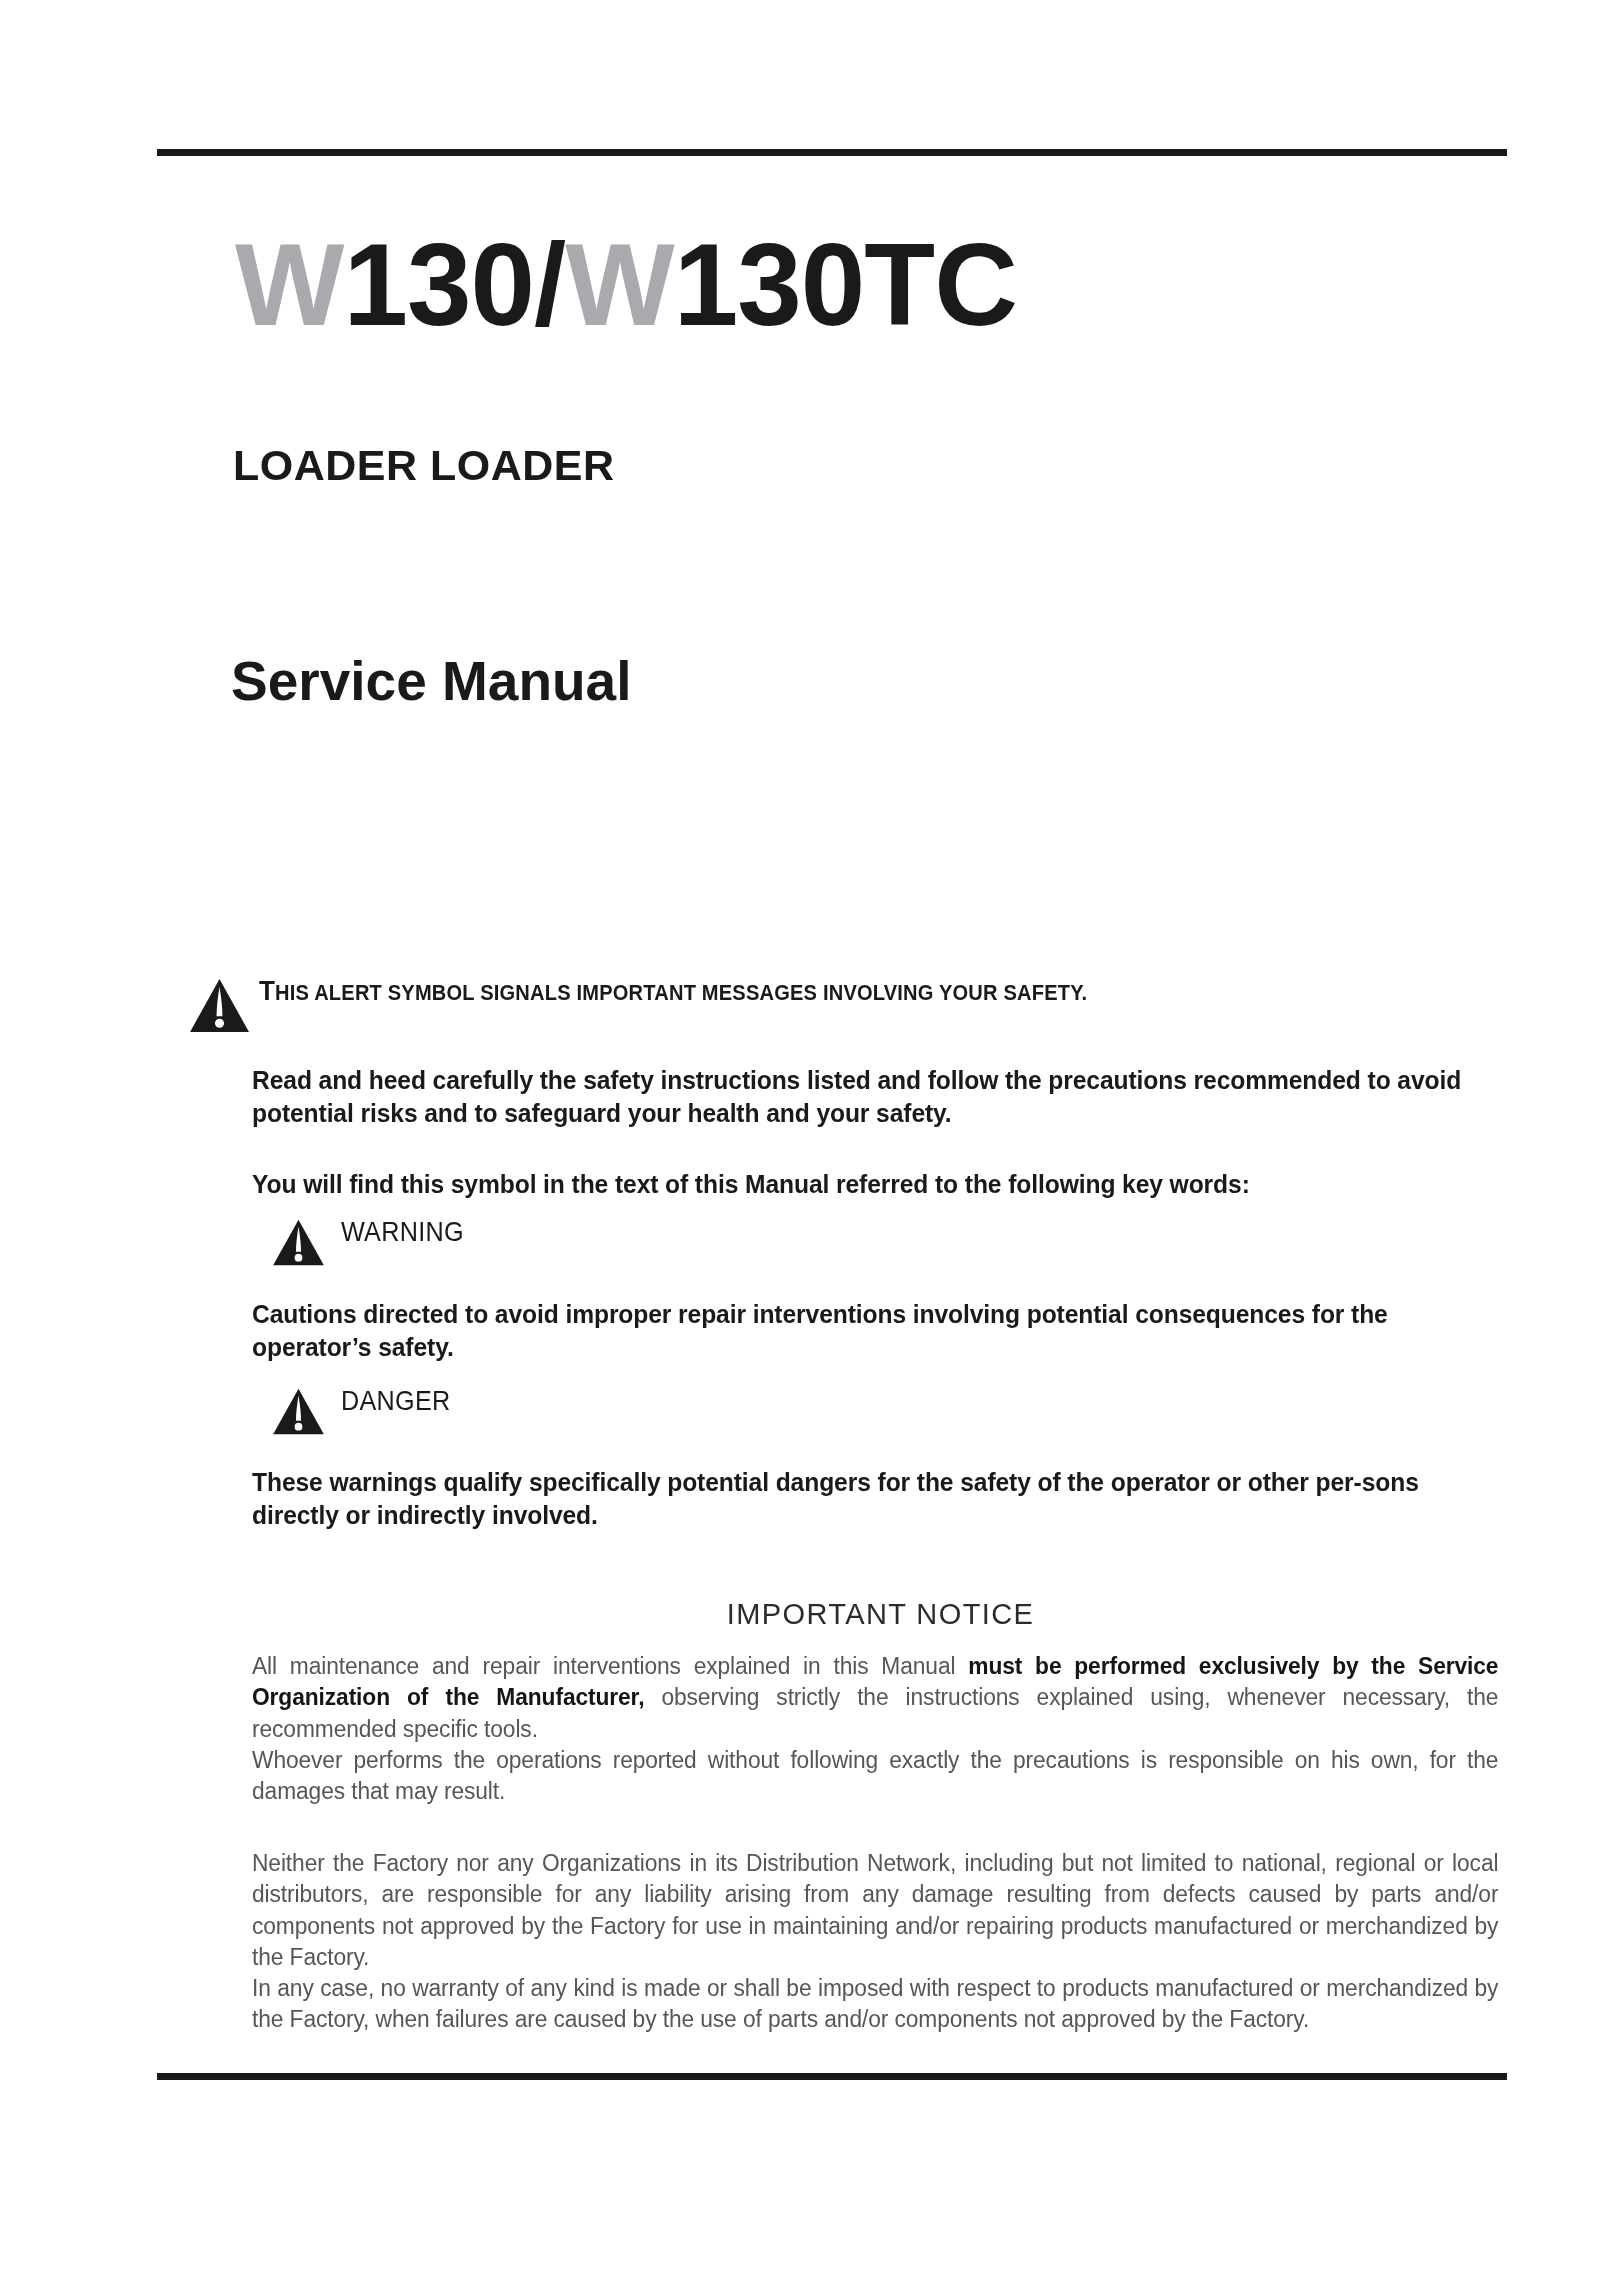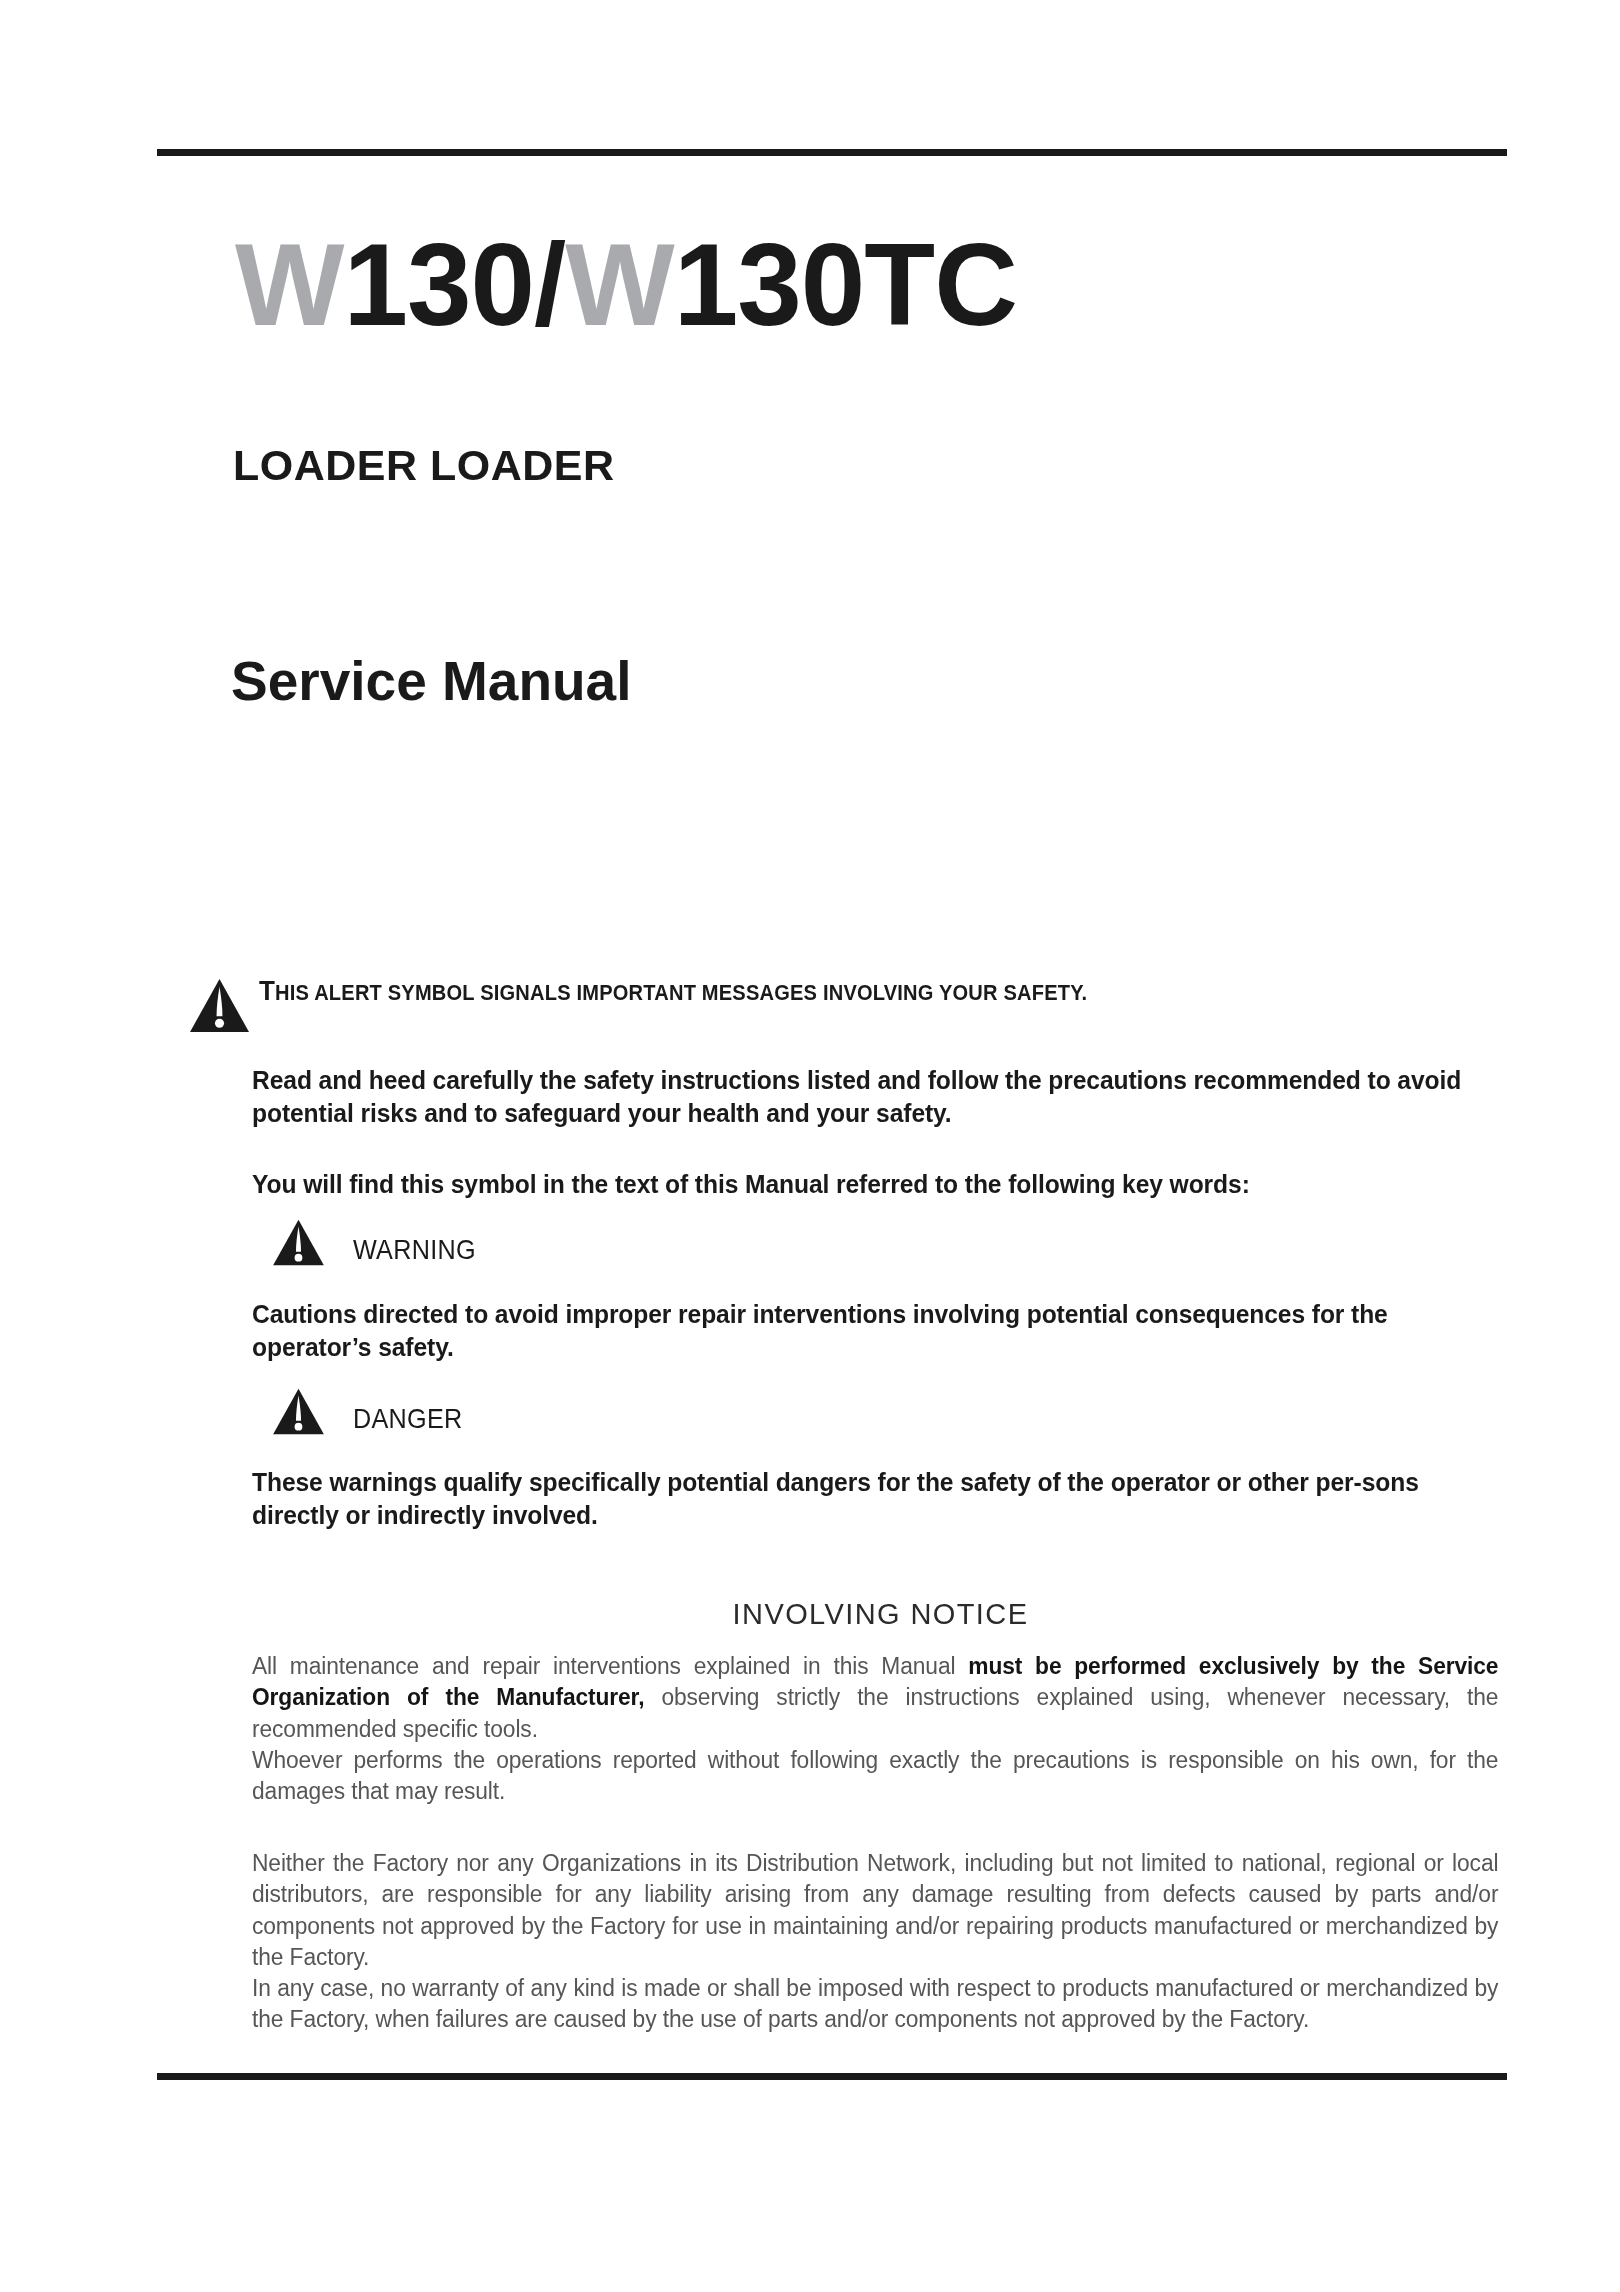--- a/index.html
+++ b/index.html
@@ -123,22 +123,21 @@
   }
   .p-read   { top: 1064px; }
   .p-symbol { top: 1168px; }
   .p-caut   { top: 1298px; }
   .p-danger { top: 1466px; }
 
   .keyword-row {
     position: absolute;
     left: 272px;
     display: flex;
-    align-items: flex-end;
-    gap: 28px;
+    gap: 16px;
   }
   .keyword-row .kw {
     font-size: 27.4px;
     font-weight: normal;
     letter-spacing: 0.3px;
     line-height: 1;
     padding-bottom: 3.9px;
     transform: scaleX(0.92);
     transform-origin: left bottom;
     white-space: nowrap;
@@ -232,21 +231,21 @@
         <polygon points="31,2 61,56 1,56" fill="#1a1a1a"></polygon>
         <path d="M31,10 C33,22 34,32 34,40 L28,40 C28,32 29,22 31,10 Z" fill="#ffffff"></path>
         <circle cx="31" cy="47" r="4.6" fill="#ffffff"></circle>
       </svg>
     </span>
     <span class="kw">DANGER</span>
   </div>
 
   <div class="bold-para p-danger">These warnings qualify specifically potential dangers for the safety of the operator or other per-sons directly or indirectly involved.</div>
 
-  <div class="notice-title">INVOLVING NOTICE</div>
+  <div class="notice-title">IMPORTANT NOTICE</div>
 
   <div class="notice-body notice-b1">
     <p><span>All maintenance and repair interventions explained in this Manual </span><b>must be performed exclusively by the Service Organization of the Manufacturer,</b><span> observing strictly the instructions explained using, whenever necessary, the recommended specific tools.</span></p>
     <p>Whoever performs the operations reported without following exactly the precautions is responsible on his own, for the damages that may result.</p>
   </div>
 
   <div class="notice-body notice-b2">
     <p>Neither the Factory nor any  Organizations in its Distribution Network, including but not limited to national, regional or local distributors, are responsible for any liability arising from any damage resulting from defects caused by parts and/or components not approved by the Factory for use in maintaining and/or repairing products manufactured or merchandized by the Factory.</p>
     <p>In any case, no warranty of any kind is made or shall be imposed with respect to products manufactured or merchandized by the Factory, when failures are caused by the use of parts and/or components not approved by the Factory.</p>
   </div>

